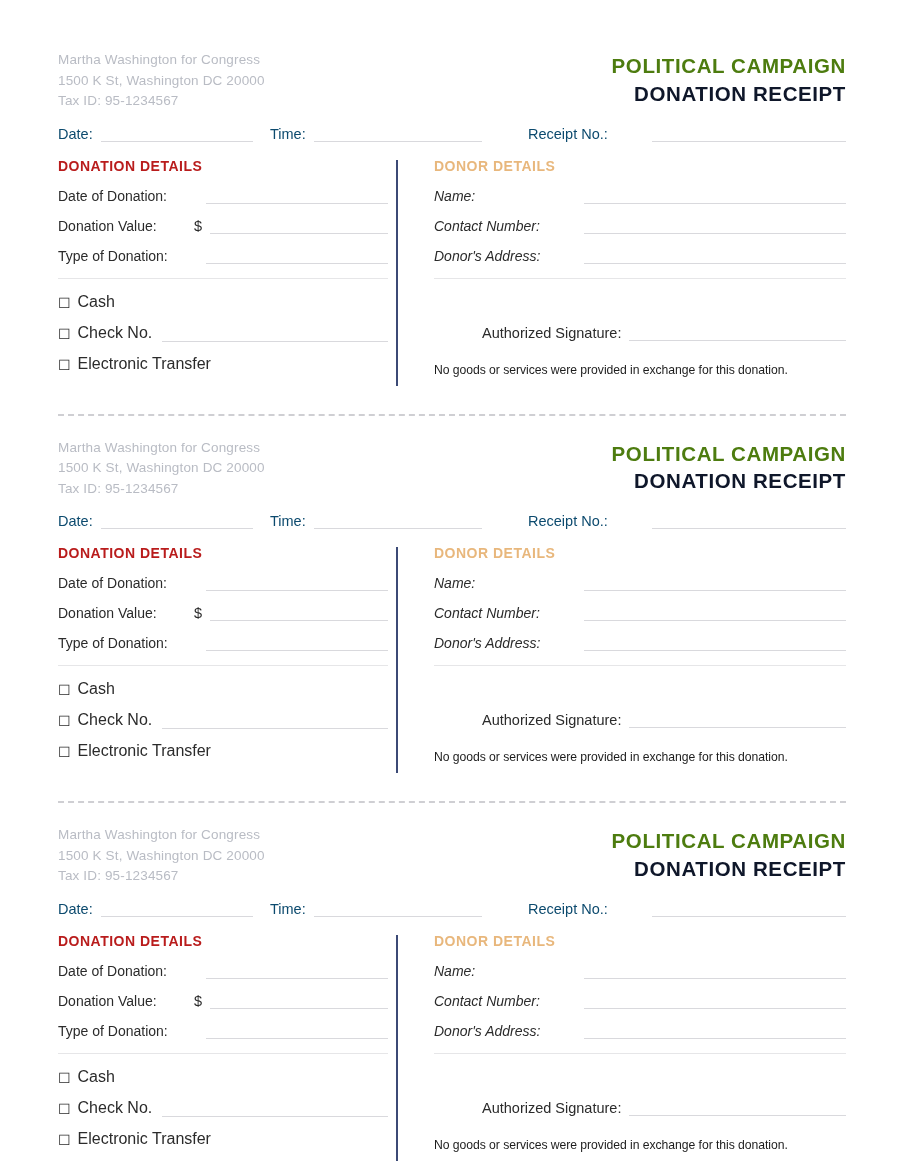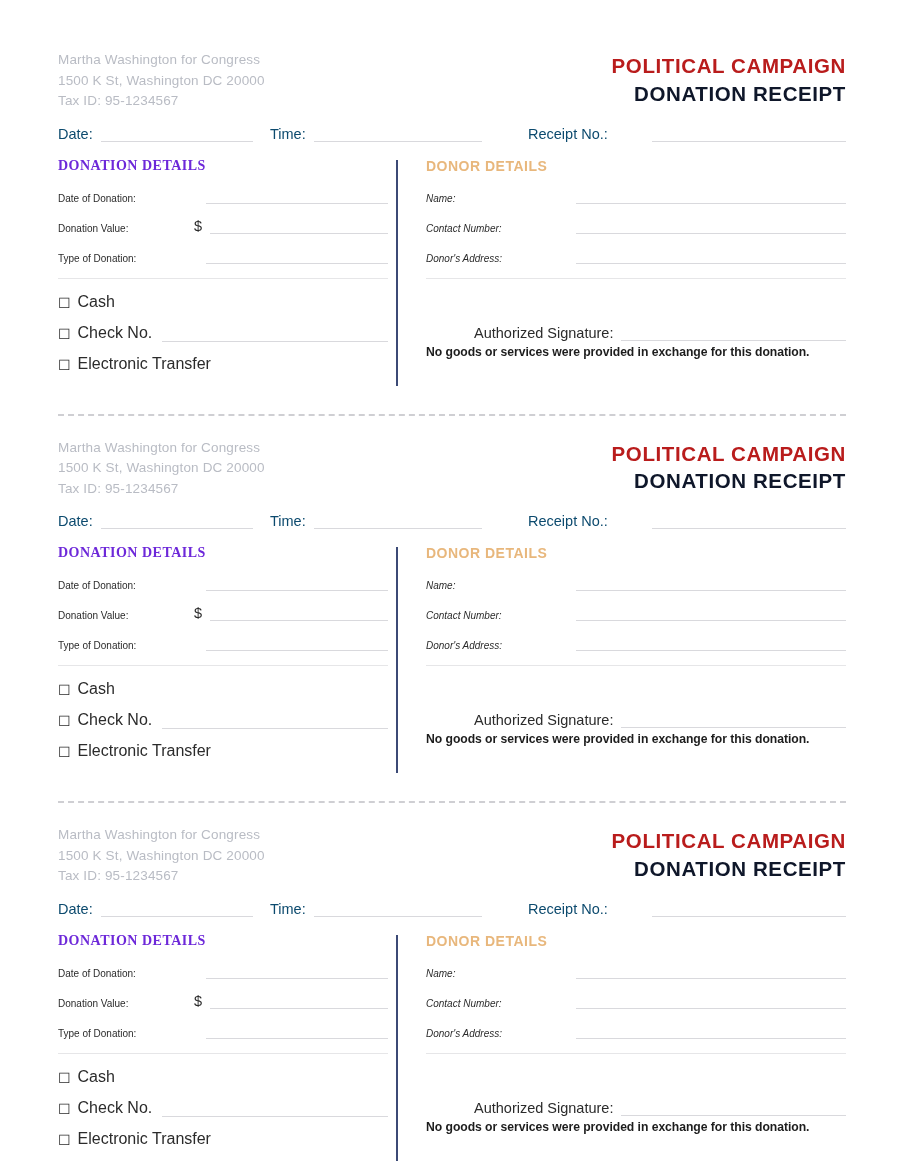--- a/index.html
+++ b/index.html
@@ -46,21 +46,21 @@
     letter-spacing: 0.15px;
     white-space: nowrap;
   }
   .brand {
     text-align: right;
     padding-top: 4px;
   }
   .brand-1 {
     font-size: 20.5px;
     font-weight: bold;
-    color: #b91c1c;
+    color: #4d7c0f;
     letter-spacing: 0.6px;
     line-height: 1.35;
     white-space: nowrap;
   }
   .brand-2 {
     font-size: 20.5px;
     font-weight: bold;
     color: #0f172a;
     letter-spacing: 0.6px;
     line-height: 1.35;
@@ -105,39 +105,39 @@
     padding-right: 8px;
   }
   .divider {
     width: 2px;
     background: #3c4a76;
     margin: 2px 0 0 0;
     flex: none;
   }
   .col-right {
     flex: 1;
-    padding-left: 28px;
+    padding-left: 36px;
   }
 
   .sect-title {
     font-size: 14px;
     font-weight: bold;
     letter-spacing: 0.5px;
     margin-bottom: 14px;
   }
-  .sect-title.navy { color: #6d28d9; font-family: Liberation Serif, serif; }
+  .sect-title.navy { color: #b91c1c; }
   .sect-title.gold { color: #e8b77c; }
 
   .field {
     display: flex;
     align-items: flex-end;
     margin-bottom: 14px;
   }
   .field .lbl {
-    font-size: 10px;
+    font-size: 14px;
     color: #2b2b2b;
     white-space: nowrap;
   }
   .field .dollar {
     font-size: 14.5px;
     color: #2b2b2b;
     padding-left: 14px;
   }
   .field .rule { flex: 1; margin-left: 8px; }
 
@@ -180,23 +180,23 @@
     padding-left: 48px;
   }
   .sig-row .lbl {
     font-size: 14.5px;
     color: #2b2b2b;
     white-space: nowrap;
   }
   .sig-row .rule { flex: 1; margin-left: 8px; }
   .disclaimer {
     font-size: 12.2px;
-    font-weight: bold;
+    font-weight: normal;
     color: #1d1d1d;
-    margin-top: 4px;
+    margin-top: 22px;
     letter-spacing: -0.05px;
     white-space: nowrap;
   }
 
   
   .sep {
     border-top: 2px dashed #cfcfd3;
     margin: 18px 0 20px 0;
   }
 

